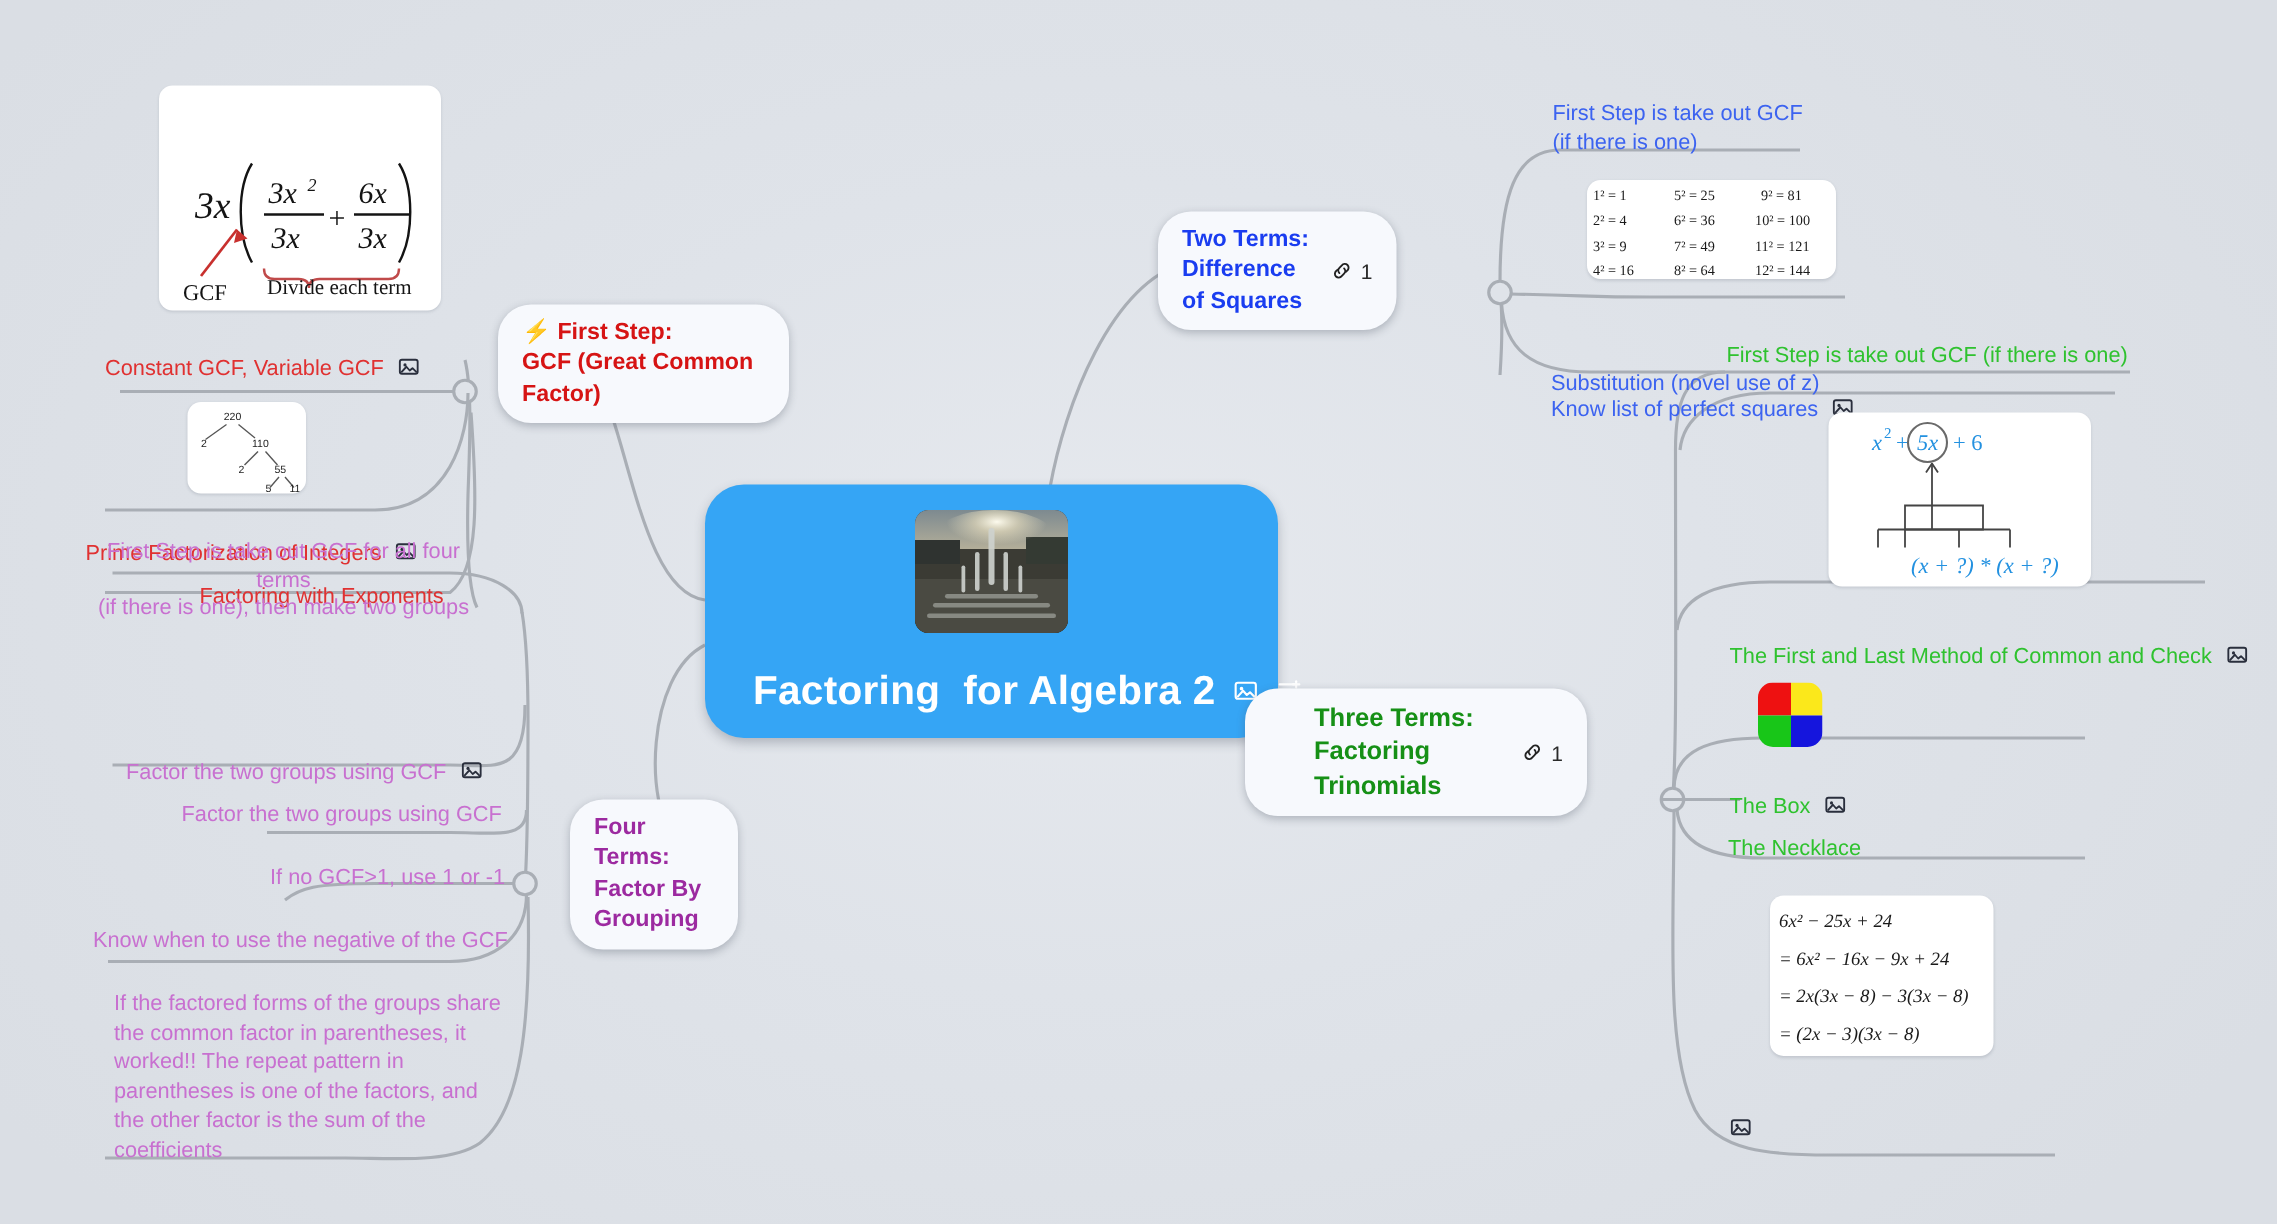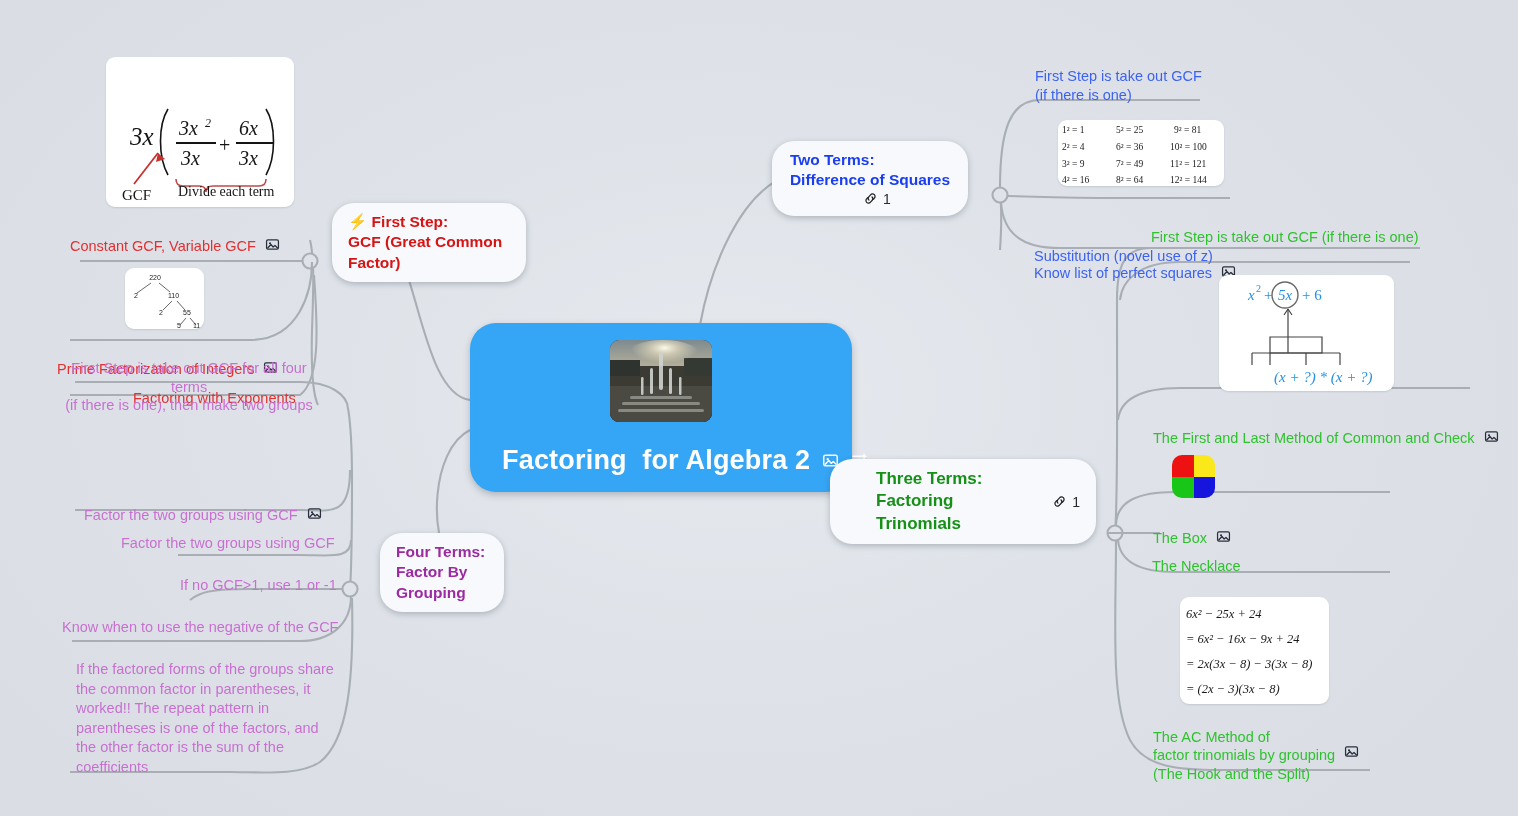--- a/index.html
+++ b/index.html
@@ -199,49 +199,49 @@
         </svg>
       </span>
     </div>
   </div>
 
   <div class="pill" style="left:332px; top:203px; width:194px;">
     <span class="pill-text" style="color:#d61414;">⚡ First Step:
 GCF (Great Common Factor)</span>
   </div>
 
-  <div class="pill" style="left:772px; top:141px; width:196px;flex-direction:column;">
+  <div class="pill" style="left:772px; top:141px; width:159px;">
     <span class="pill-text" style="color:#1a3df0;">Two Terms:
 Difference of Squares</span>
     <span class="pill-badge">
       <span class="icon">
         <svg width="15" height="15" viewBox="0 0 24 24" fill="none" stroke="#222" stroke-width="2" stroke-linecap="round">
           <path d="M9.5 14.5a4 4 0 0 1 0-5.6l2.6-2.6a4 4 0 1 1 5.6 5.6l-1.3 1.3"></path>
           <path d="M14.5 9.5a4 4 0 0 1 0 5.6l-2.6 2.6a4 4 0 1 1-5.6-5.6l1.3-1.3"></path>
         </svg>
       </span>
       <span class="cnt">1</span>
     </span>
   </div>
 
-  <div class="pill" style="left:830px; top:459px; width:266px;padding-left:46px;">
+  <div class="pill" style="left:830px; top:459px; width:228px;padding-left:46px;">
     <span class="pill-text" style="color:#169016; font-size:17px;">Three Terms:
 Factoring Trinomials</span>
     <span class="pill-badge">
       <span class="icon">
         <svg width="15" height="15" viewBox="0 0 24 24" fill="none" stroke="#222" stroke-width="2" stroke-linecap="round">
           <path d="M9.5 14.5a4 4 0 0 1 0-5.6l2.6-2.6a4 4 0 1 1 5.6 5.6l-1.3 1.3"></path>
           <path d="M14.5 9.5a4 4 0 0 1 0 5.6l-2.6 2.6a4 4 0 1 1-5.6-5.6l1.3-1.3"></path>
         </svg>
       </span>
       <span class="cnt">1</span>
     </span>
   </div>
 
-  <div class="pill" style="left:380px; top:533px; width:124px;">
+  <div class="pill" style="left:380px; top:533px; width:112px;">
     <span class="pill-text" style="color:#9c2aa0;">Four Terms:
 Factor By Grouping</span>
   </div>
 
   <div class="thumb" style="left:78px; top:57px; width:188px; height:150px;margin-left:28px;">
     <svg viewBox="0 0 188 150" aria-hidden="true">
       <g font-family="Liberation Serif, serif" fill="#141414">
         <text x="24" y="88" font-size="25" font-style="italic">3x</text>
         <path d="M62,52 C 52,68 52,100 62,118" fill="none" stroke="#141414" stroke-width="1.6"></path>
         <path d="M160,52 C 170,68 170,100 160,118" fill="none" stroke="#141414" stroke-width="1.6"></path>
@@ -430,23 +430,20 @@
       <g font-family="Liberation Serif, serif" fill="#1a1a1a" font-size="12.5">
         <text x="6" y="21" font-style="italic">6x² − 25x + 24</text>
         <text x="6" y="46" font-style="italic">= 6x² − 16x − 9x + 24</text>
         <text x="6" y="71" font-style="italic">= 2x(3x − 8) − 3(3x − 8)</text>
         <text x="6" y="96" font-style="italic">= (2x − 3)(3x − 8)</text>
       </g>
     </svg>
   </div>
   <div class="leaf" style="left:1153px; top:709px;">
     <div class="leaf-row">
-      <span style="color:#2fc22f;">The AC Method of
-factor trinomials by grouping
-(The Hook and the Split)</span>
       <span class="icon" style="margin-top:16px;">
         <svg width="15" height="15" viewBox="0 0 24 24" fill="none" stroke="#2a2f3d" stroke-width="2">
           <rect x="2.5" y="4.5" width="19" height="15" rx="2.2"></rect>
           <circle cx="8" cy="10" r="1.7" fill="#2a2f3d" stroke="none"></circle>
           <path d="M4 18 l5.5-6 3.5 4 3-2.5 4.5 4.5" stroke-linejoin="round"></path>
         </svg>
       </span>
     </div>
   </div>
 

